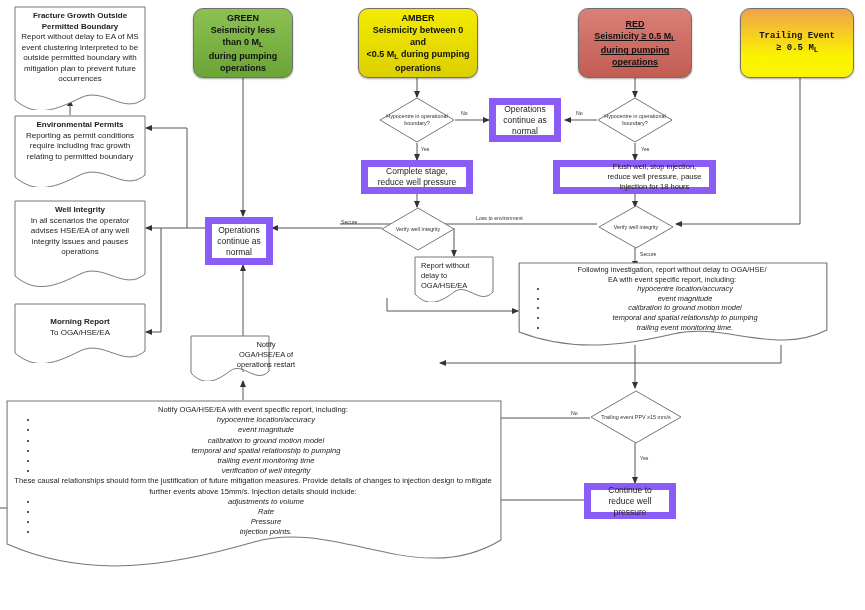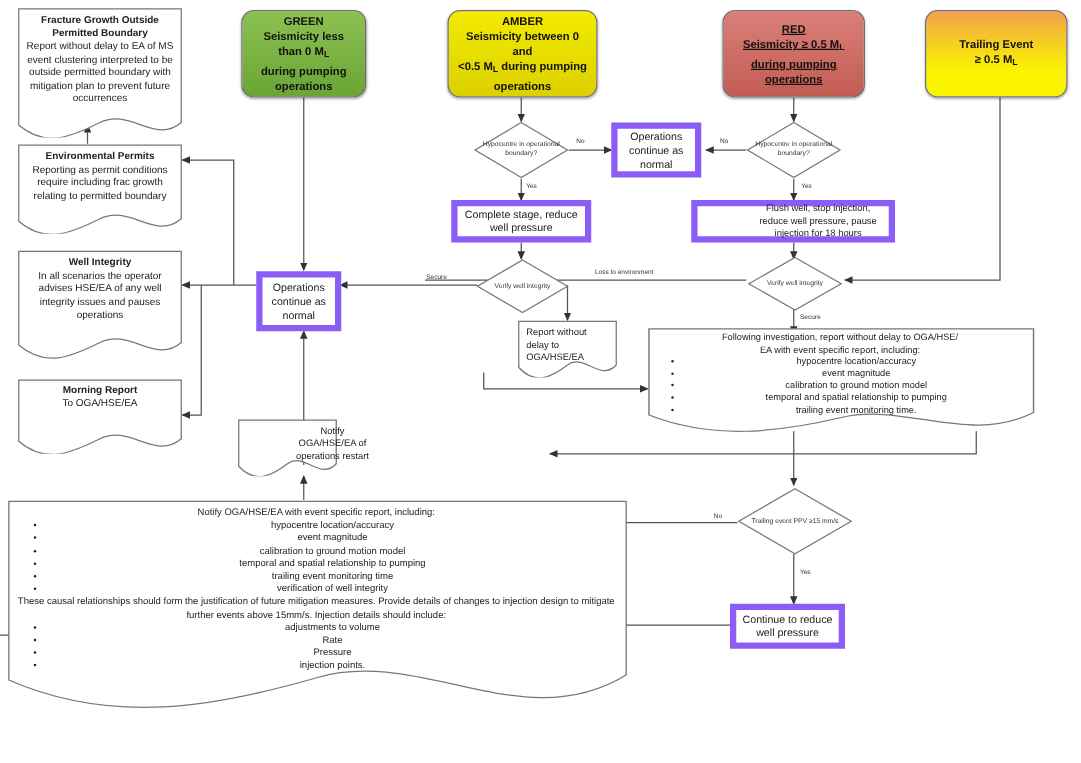--- a/index.html
+++ b/index.html
@@ -10,33 +10,33 @@
   .node{position:absolute;box-sizing:border-box;}
 
   
   .term{border-radius:10px;border:1px solid #6f6f6f;
         display:flex;align-items:center;justify-content:center;text-align:center;
         font-weight:bold;font-size:9px;line-height:12px;color:#111;
         padding:4px 6px;box-shadow:0 1px 2px rgba(0,0,0,.35);}
   .term .sub{font-weight:bold;}
 
   
-  .proc{border:5px solid #8b5cf6;background:#fff;
+  .proc{border:7px solid #8b5cf6;background:#fff;
         display:flex;align-items:center;justify-content:center;text-align:center;
         font-size:8.5px;line-height:11px;color:#222;padding:3px 4px;}
   .proc.small{font-size:7.5px;line-height:10px;padding-left:44px;}
 
   
   .doc{position:absolute;}
   .doc .docbody{position:absolute;left:0;top:0;width:100%;height:100%;}
   .doc .doctext{position:absolute;left:0;top:0;width:100%;box-sizing:border-box;
         padding:5px 7px 0 7px;font-size:8px;line-height:10.5px;color:#222;text-align:center;}
   .doc .doctext b{display:block;font-weight:bold;}
   .doc .doctext ul{margin:0;padding-left:26px;list-style:disc;}
-  .doc .doctext li{margin:0;padding:0;}
+  .doc .doctext li{margin:0;padding:0;font-style:italic;}
 
   
   .dia{position:absolute;}
   .dia .diatext{position:absolute;left:0;top:0;width:100%;height:100%;
         display:flex;align-items:center;justify-content:center;text-align:center;
         font-size:5.4px;line-height:7px;color:#333;}
 
   .elabel{position:absolute;font-size:5.2px;color:#333;white-space:nowrap;}
   .sub{font-size:.78em;vertical-align:-0.25em;}
 </style>
@@ -127,21 +127,21 @@
 
   <div class="node term" style="left:578px;top:8px;width:114px;height:70px;background:linear-gradient(#d98078,#c25c53);text-decoration:underline;">
     <div>
       <div>RED</div>
       <div><span>Seismicity ≥ 0.5 M</span><span class="sub">L</span></div>
       <div>during pumping</div>
       <div>operations</div>
     </div>
   </div>
 
-  <div class="node term" style="left:740px;top:8px;width:114px;height:70px;background:linear-gradient(#f0a24a,#fbf400 70%);">
+  <div class="node term" style="left:740px;top:8px;width:114px;height:70px;background:linear-gradient(#f0a24a,#fbf400 70%);font-family:Liberation Mono, monospace;">
     <div>
       <div>Trailing Event</div>
       <div><span>≥ 0.5 M</span><span class="sub">L</span></div>
     </div>
   </div>
 
   <div class="doc" style="left:14px;top:6px;width:132px;height:104px;">
     <svg class="docbody" viewBox="0 0 132 104" preserveAspectRatio="none">
       <path d="M1,1 L131,1 L131,92 C110,110 90,80 66,92 C42,104 22,112 1,94 Z" fill="#fff" stroke="#777" stroke-width="1"></path>
     </svg>
@@ -169,21 +169,21 @@
     <div class="doctext">
       <b>Well Integrity</b>
       <span>In all scenarios the operator advises HSE/EA of any well integrity issues and pauses operations</span>
     </div>
   </div>
 
   <div class="doc" style="left:14px;top:303px;width:132px;height:60px;">
     <svg class="docbody" viewBox="0 0 132 60" preserveAspectRatio="none">
       <path d="M1,1 L131,1 L131,48 C110,66 90,36 66,48 C42,60 22,68 1,50 Z" fill="#fff" stroke="#777" stroke-width="1"></path>
     </svg>
-    <div class="doctext" style="padding-top:4px;">
+    <div class="doctext" style="padding-top:14px;">
       <b>Morning Report</b>
       <span>To OGA/HSE/EA</span>
     </div>
   </div>
 
   <div class="node proc" style="left:205px;top:217px;width:68px;height:48px;">Operations continue as normal</div>
 
   <div class="node proc" style="left:489px;top:98px;width:72px;height:44px;">Operations continue as normal</div>
 
   <div class="node proc" style="left:361px;top:160px;width:112px;height:34px;">Complete stage, reduce well pressure</div>

